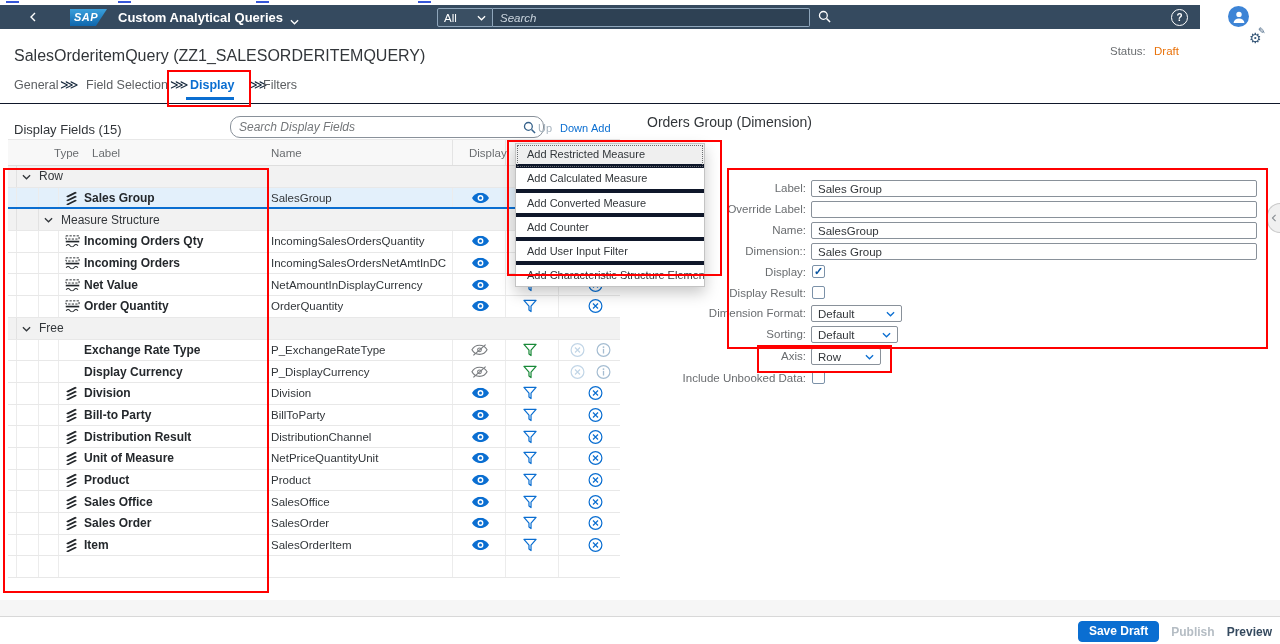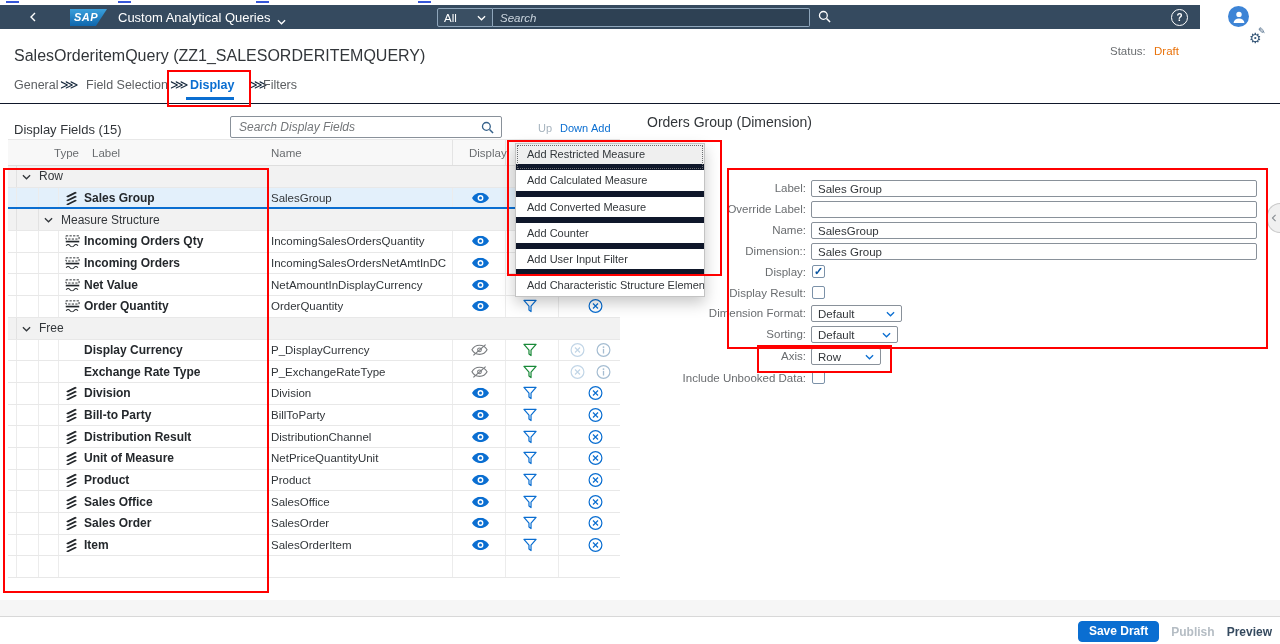--- a/index.html
+++ b/index.html
@@ -8,21 +8,21 @@
   svg{display:block}
   
   .artifact{position:absolute;top:1px;height:2px;width:13px;background:#3657d8}
   
   #shell{position:absolute;left:0;top:5px;width:1200px;height:24px;background:#354a5f;color:#fff}
   #back{position:absolute;left:28px;top:6px;color:#fff;cursor:pointer}
   #saplogo{position:absolute;left:70px;top:4px;width:37px;height:17px;
            background:linear-gradient(180deg,#3aa0dc,#0e66ad);
            clip-path:polygon(0 0,100% 0,70% 100%,0 100%);
            font-style:italic;font-weight:bold;font-size:11px;line-height:17px;padding-left:4px;box-sizing:border-box;color:#fff;letter-spacing:.5px}
-  #shelltitle{position:absolute;left:118px;top:5px;font-size:13px;font-weight:normal;line-height:15px;cursor:pointer;display:flex;align-items:flex-end;gap:7px}
+  #shelltitle{position:absolute;left:118px;top:5px;font-size:13px;font-weight:bold;line-height:15px;cursor:pointer;display:flex;align-items:flex-end;gap:7px}
   #searchwrap{position:absolute;left:437px;top:3px;width:373px;height:19px;display:flex}
   #scope{width:56px;height:19px;border:1px solid #8fa6bb;border-radius:2px 0 0 2px;box-sizing:border-box;
          display:flex;align-items:center;justify-content:space-between;padding:0 6px;font-size:11.5px;color:#fff;background:#3a4f63;cursor:pointer}
   #shellsearch{flex:1;height:19px;border:1px solid #8fa6bb;border-left:none;border-radius:0 2px 2px 0;box-sizing:border-box;
                background:#2e4154;color:#fff;font-size:11.5px;padding:0 7px;outline:none;font-family:"Liberation Sans",sans-serif;font-style:italic}
   #shellsearch::placeholder{color:#cdd7e0;font-style:italic}
   #shellsearchicon{position:absolute;left:818px;top:5px;color:#fff;cursor:pointer}
   #helpicon{position:absolute;left:1171px;top:4px;width:15px;height:15px;border:1.4px solid #fff;border-radius:50%;
             font-size:10px;font-weight:bold;text-align:center;line-height:15px;color:#fff;cursor:pointer}
   #bellicon{position:absolute;left:1202px;top:4px;color:#fff;cursor:pointer}
@@ -36,21 +36,21 @@
   #adapticon{position:absolute;left:1249px;top:30px;font-size:14px;color:#3a5a7a;cursor:pointer}
   #adapticon .pencil{position:absolute;right:-4px;top:-4px;font-size:9px}
   
   #tabs{position:absolute;left:0;top:70px;width:1280px;height:34px;border-bottom:1px solid #0f172a;box-sizing:border-box}
   .tab{position:absolute;top:8px;font-size:12.5px;color:#5b5e61;cursor:pointer}
   .tab.sel{color:#0a6ed1;font-weight:bold}
   .tabsep{position:absolute;top:7px;font-size:13px;color:#17293d}
   #tabunderline{position:absolute;left:186px;top:27px;width:48px;height:3px;background:#0a6ed1}
   
   #fieldstitle{position:absolute;left:14px;top:122px;font-size:13px;color:#32363a}
-  #tblsearch{position:absolute;left:230px;top:116px;width:272px;height:22px;border:1px solid #89919a;border-radius:2px;box-sizing:border-box;background:#fff}
+  #tblsearch{position:absolute;left:230px;top:116px;width:314px;height:22px;border:1px solid #89919a;border-radius:10px;box-sizing:border-box;background:#fff}
   #tblsearch input{width:270px;height:100%;border:none;outline:none;background:transparent;font-size:12px;padding:0 8px;
                    font-family:"Liberation Sans",sans-serif;font-style:italic;color:#32363a}
   #tblsearch input::placeholder{color:#74777a;font-style:italic}
   #tblsearchicon{position:absolute;right:7px;top:4px;color:#35618a;cursor:pointer}
   .lnk{position:absolute;top:122px;font-size:11px;cursor:pointer}
   #lnk-up{left:538px;color:#a6b3be}
   #lnk-down{left:560px;color:#0a6ed1}
   #lnk-add{left:591px;color:#0a6ed1}
   
   #tbl{position:absolute;left:8px;top:139px;width:612px}
@@ -77,21 +77,21 @@
   .ic.eye{left:464px;color:#0a6ed1}
   .ic.eyeoff{left:463px;color:#7a7d80}
   .ic.fil{left:515px;color:#0a6ed1}
   .ic.fil.green{color:#188938}
   .ic.del{left:580px;color:#0a6ed1}
   .ic.del.dis{left:562px;color:#c2d6e7;cursor:default}
   .ic.info{left:588px;color:#a5bdd2;cursor:default}
   
   #addmenu{position:absolute;left:515px;top:143px;width:188px;background:#fff;border:1px solid #c3c3c3;
            box-shadow:0 6px 14px rgba(0,0,0,.22);z-index:40}
-  .mitem{height:20.3px;line-height:20.3px;font-size:11px;color:#32363a;padding-left:11px;border-bottom:6px solid #0f172a;
+  .mitem{height:20.3px;line-height:20.3px;font-size:11px;color:#32363a;padding-left:11px;border-bottom:4px solid #0f172a;
          white-space:nowrap;overflow:hidden;cursor:pointer}
   .mitem:last-child{border-bottom:none}
   .mitem.focus{background:#efefef;outline:1px dotted #6a6d70;outline-offset:-2px}
   #fragment{position:absolute;left:699px;top:155px;font-size:11px;font-weight:bold;color:#32363a;z-index:30}
   
   #paneltitle{position:absolute;left:647px;top:114px;font-size:14px;color:#32363a}
   .frow{position:absolute;height:18px}
   .flabel{position:absolute;left:556px;width:250px;text-align:right;font-size:11.5px;color:#6a6d70;top:2px;white-space:nowrap}
   .finput{position:absolute;left:811px;width:446px;height:17px;border:1px solid #89919a;border-radius:2px;box-sizing:border-box;
           font-size:11.5px;color:#32363a;padding:0 6px;background:#fff;outline:none;font-family:"Liberation Sans",sans-serif}
@@ -384,22 +384,22 @@
     </div>
 
     <div class="trow group l0">
       <svg class="gchev" width="9" height="6">
           <use href="#i-chev"></use>
         </svg>
       <span class="glabel">Free</span>
     </div>
 
     <div class="trow item">
-      <span class="lbl">Display Currency</span>
-      <span class="nm">P_DisplayCurrency</span>
+      <span class="lbl">Exchange Rate Type</span>
+      <span class="nm">P_ExchangeRateType</span>
       <span class="ic eyeoff">
           <svg width="17" height="13">
             <use href="#i-eyeoff"></use>
           </svg>
         </span>
       <span class="ic fil green">
           <svg width="14" height="14">
             <use href="#i-funnel"></use>
           </svg>
         </span>
@@ -409,22 +409,22 @@
           </svg>
         </span>
       <span class="ic info">
           <svg width="15" height="15">
             <use href="#i-info"></use>
           </svg>
         </span>
     </div>
 
     <div class="trow item">
-      <span class="lbl">Exchange Rate Type</span>
-      <span class="nm">P_ExchangeRateType</span>
+      <span class="lbl">Display Currency</span>
+      <span class="nm">P_DisplayCurrency</span>
       <span class="ic eyeoff">
           <svg width="17" height="13">
             <use href="#i-eyeoff"></use>
           </svg>
         </span>
       <span class="ic fil green">
           <svg width="14" height="14">
             <use href="#i-funnel"></use>
           </svg>
         </span>

